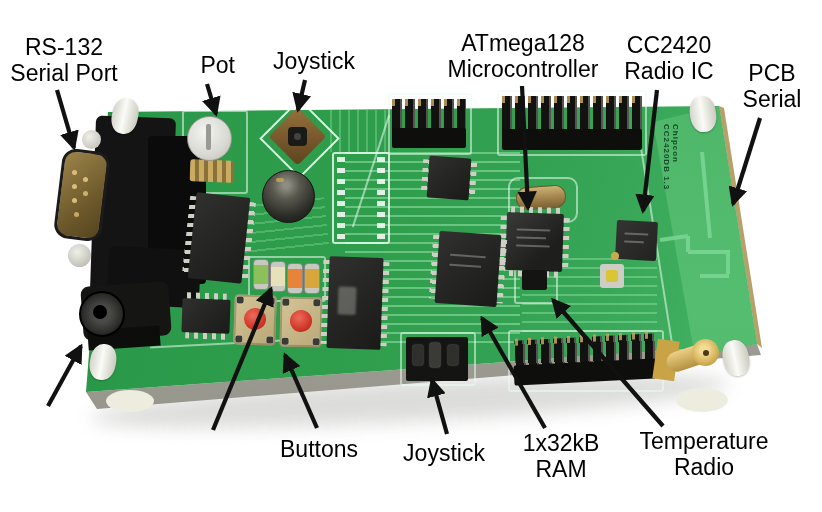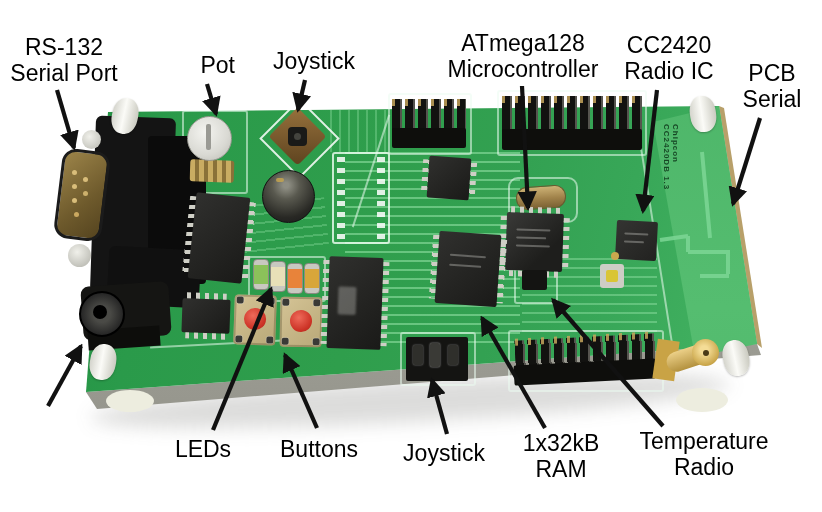--- a/index.html
+++ b/index.html
@@ -238,21 +238,20 @@
   <div class="label" style="left:0px;top:34px;width:128px;">RS-132
 Serial Port</div>
   <div class="label" style="left:175px;top:52px;width:60px;text-align:right;">Pot</div>
   <div class="label" style="left:264px;top:48px;width:100px;">Joystick</div>
   <div class="label" style="left:440px;top:30px;width:166px;">ATmega128
 Microcontroller</div>
   <div class="label" style="left:613px;top:32px;width:112px;">CC2420
 Radio IC</div>
   <div class="label" style="left:722px;top:60px;width:100px;">PCB
 Serial</div>
-  <div class="label" style="left:165px;top:436px;width:76px;">LEDs</div>
   <div class="label" style="left:275px;top:436px;width:88px;">Buttons</div>
   <div class="label" style="left:395px;top:440px;width:98px;">Joystick</div>
   <div class="label" style="left:515px;top:430px;width:92px;">1x32kB
 RAM</div>
   <div class="label" style="left:635px;top:428px;width:138px;">Temperature
 Radio</div>
 
 </div>
 
 </body></html>

